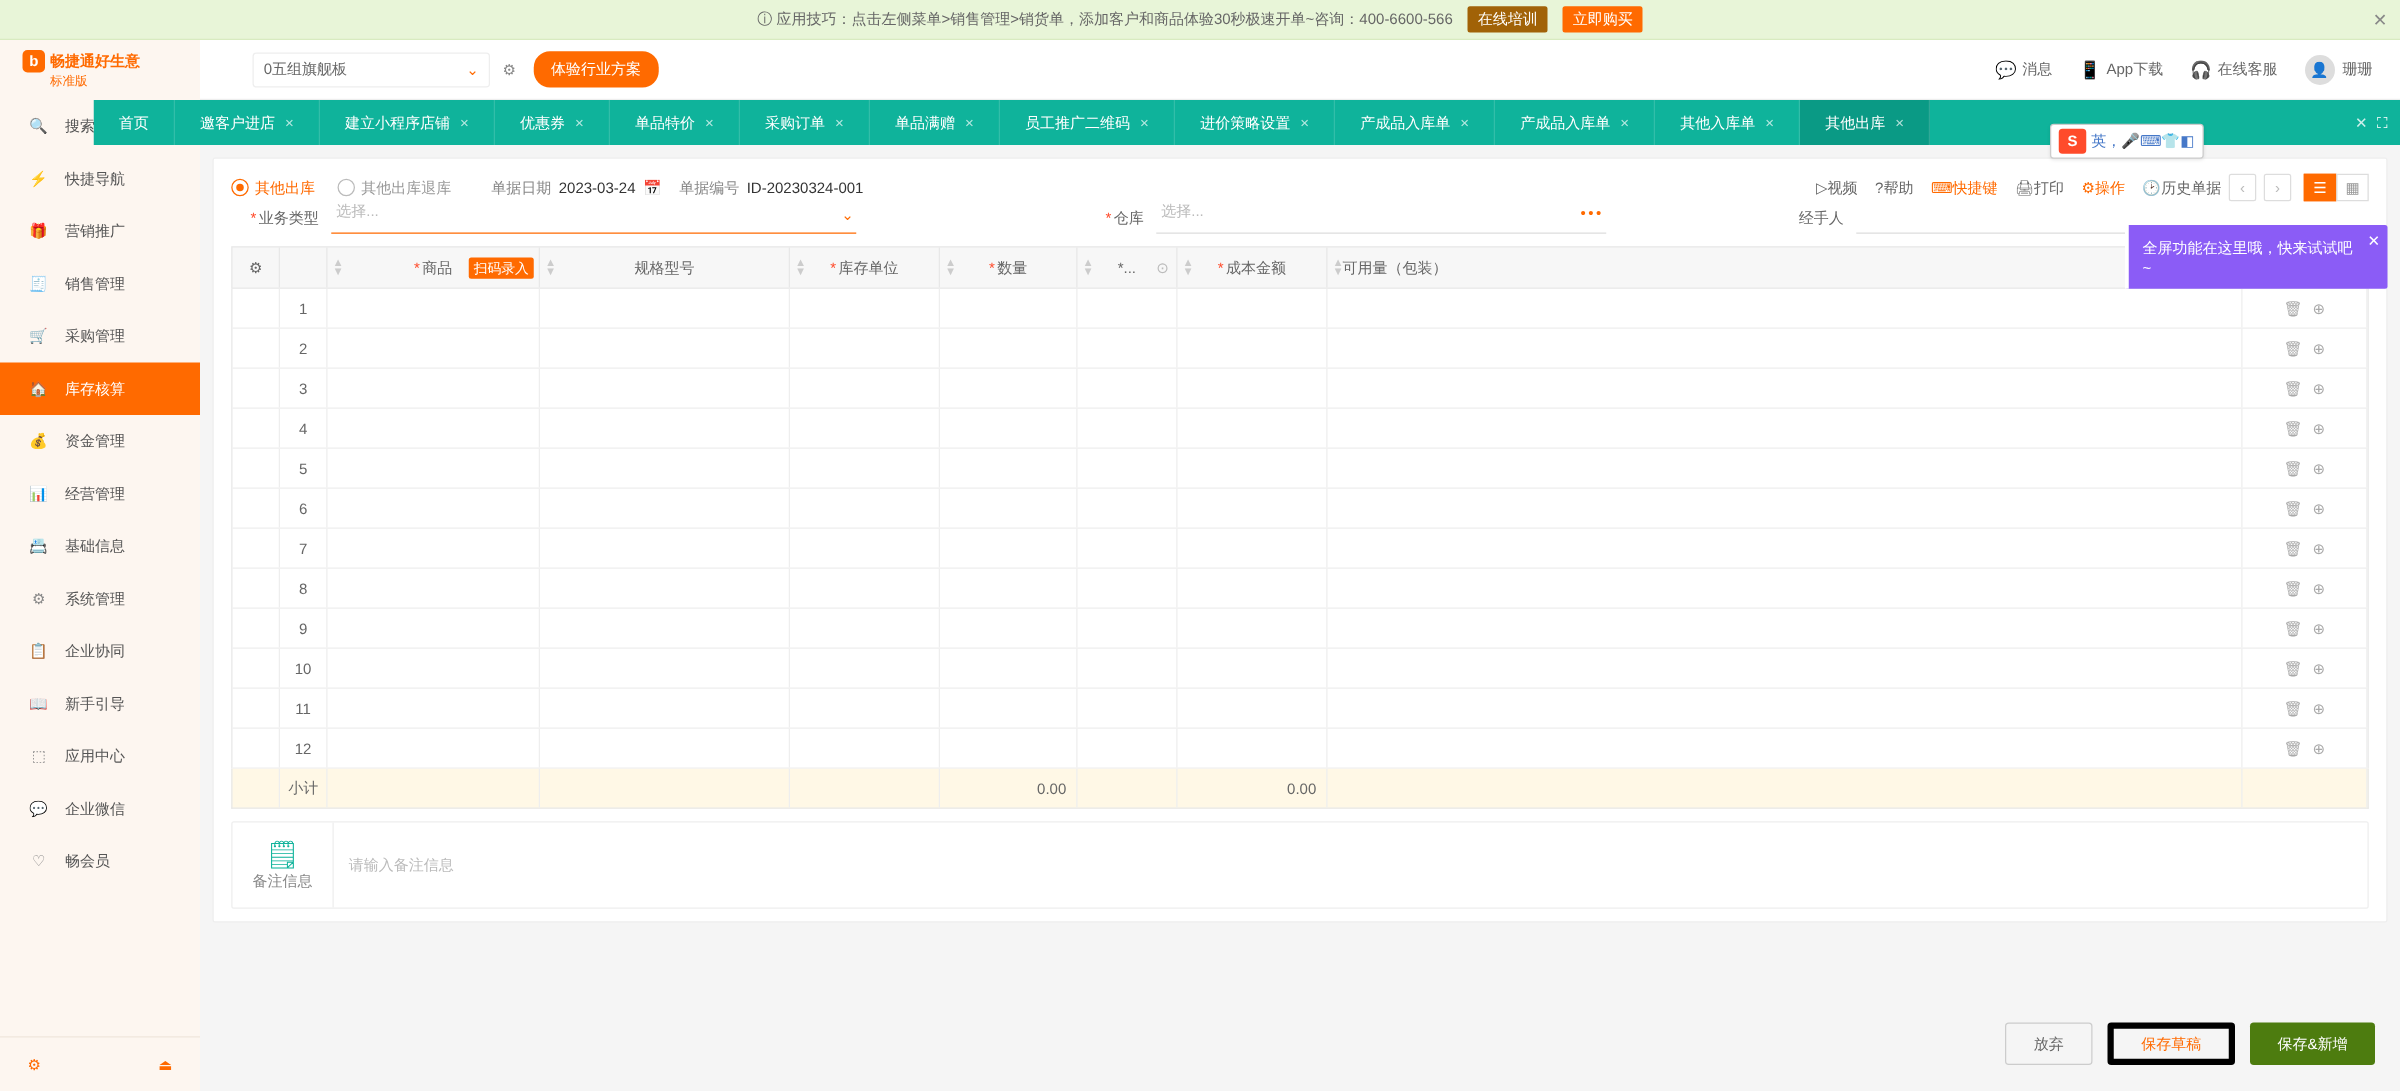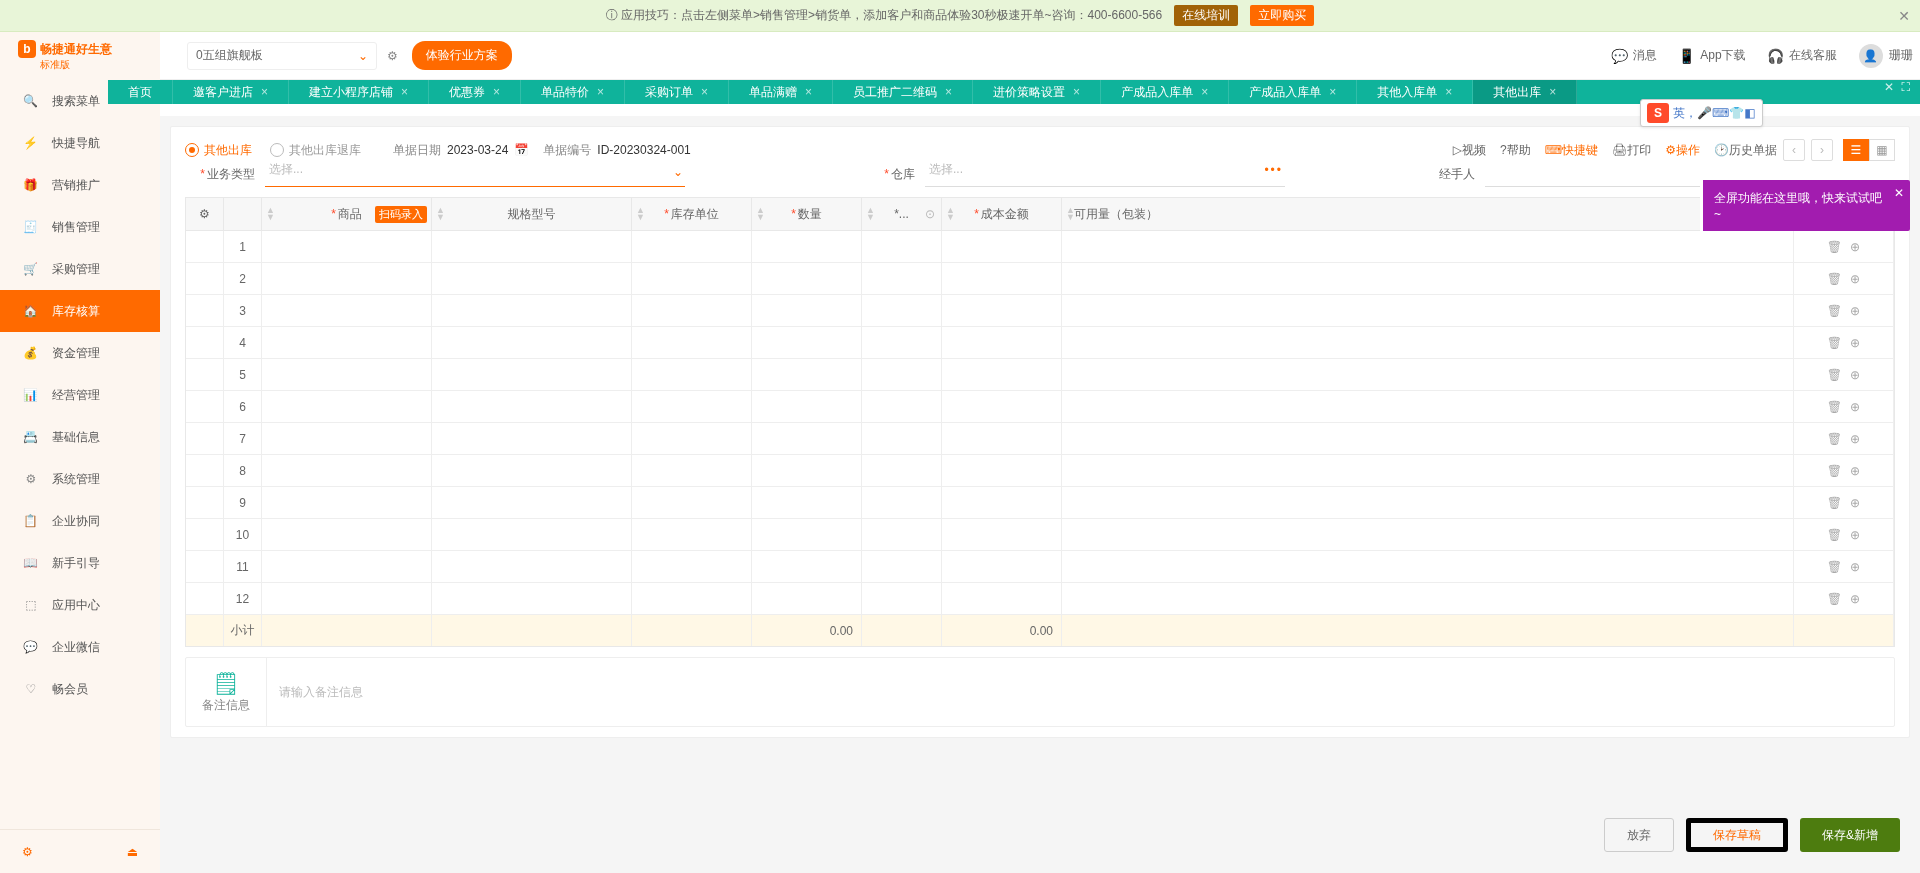--- a/index.html
+++ b/index.html
@@ -7,48 +7,48 @@
 
     
     .notice { height:32px; background:#e8f5d8; border-bottom:1px solid #d8ebc0; display:flex; align-items:center; justify-content:center; position:relative; color:#666; }
     .notice .txt { display:flex; align-items:center; }
     .notice .btn { padding:2px 8px; margin-left:12px; color:#fff; border-radius:2px; cursor:pointer; }
     .notice .b1 { background:#a16207; }
     .notice .b2 { background:#ff6a00; }
     .notice .close { position:absolute; right:10px; color:#888; cursor:pointer; font-size:14px; }
 
     
-    .header { height:48px; display:flex; align-items:center; padding:0 7px; border-bottom:1px solid #eee; }
+    .header { height:48px; display:flex; align-items:center; padding:0 22px; border-bottom:1px solid #eee; }
     .logo-main { color:#ff6a00; font-weight:bold; font-size:14px; display:flex; align-items:center; }
     .logo-main .ic { width:18px; height:18px; background:#ff6a00; border-radius:4px; margin-right:4px; color:#fff; display:flex; align-items:center; justify-content:center; font-weight:bold; }
     .logo-sub { color:#ff6a00; font-size:10px; margin-left:22px; }
     .org-sel { margin-left:20px; width:190px; height:28px; border:1px solid #eee; border-radius:3px; display:flex; align-items:center; padding:0 8px; color:#666; position:relative; }
     .org-sel .chev { position:absolute; right:8px; color:#ff6a00; }
     .hdr-gear { margin-left:10px; color:#888; cursor:pointer; }
     .hdr-try { margin-left:14px; background:#ff6a00; color:#fff; padding:6px 14px; border-radius:13px; cursor:pointer; }
     .hdr-spacer { flex:1; }
     .hdr-item { display:flex; align-items:center; color:#666; margin-left:22px; cursor:pointer; }
     .hdr-item .ic { margin-right:4px; font-size:14px; }
     .avatar { width:24px; height:24px; background:#ddd; border-radius:50%; margin-right:6px; display:flex; align-items:center; justify-content:center; color:#fff; }
 
     
-    .nav { height:24px; background:#0fb39b; display:flex; align-items:flex-start; color:#fff; margin-left:108px; position:relative; }
+    .nav { height:36px; background:#0fb39b; display:flex; align-items:center; color:#fff; margin-left:75px; position:relative; }
     .nav-inner { display:flex; align-items:center; height:100%; overflow:hidden; }
     .tab { padding:0 20px; height:100%; display:flex; align-items:center; cursor:pointer; border-right:1px solid rgba(255,255,255,.15); white-space:nowrap; }
     .tab .x { margin-left:8px; opacity:.7; }
     .tab.active { background:#0a9a85; }
     .nav .exp { position:absolute; right:4px; padding:0 6px; cursor:pointer; }
 
     
     .ime { position:absolute; top:99px; left:1640px; height:28px; background:#fff; border:1px solid #ccc; border-radius:3px; display:flex; align-items:center; padding:0 6px; box-shadow:0 1px 3px rgba(0,0,0,.1); z-index:50; }
     .ime .s { width:22px; height:20px; background:#ff4b2b; border-radius:3px; color:#fff; display:flex; align-items:center; justify-content:center; font-weight:bold; margin-right:4px; }
     .ime .it { width:20px; text-align:center; color:#4678c8; }
 
     
-    .tip { position:absolute; top:180px; right:10px; background:#a21caf; color:#fff; padding:10px 26px 10px 14px; border-radius:2px; z-index:40; max-width:210px; }
+    .tip { position:absolute; top:180px; right:10px; background:#8b5cf6; color:#fff; padding:10px 26px 10px 14px; border-radius:2px; z-index:40; max-width:210px; }
     .tip .bar { position:absolute; left:0; top:0; bottom:0; width:3px; background:#fff; }
     .tip .x { position:absolute; right:6px; top:6px; cursor:pointer; }
 
     
     .sidebar { position:absolute; left:0; top:32px; width:160px; bottom:0; background:#fdf6f0; display:flex; flex-direction:column; }
     .sidebar .logo-wrap { height:48px; display:flex; align-items:center; padding-left:18px; }
     .side-list { flex:1; overflow-y:auto; }
     .side-item { height:42px; display:flex; align-items:center; padding-left:22px; color:#555; cursor:pointer; }
     .side-item .ic { width:18px; text-align:center; margin-right:12px; color:#888; }
     .side-item.active { background:#ff6a00; color:#fff; }

